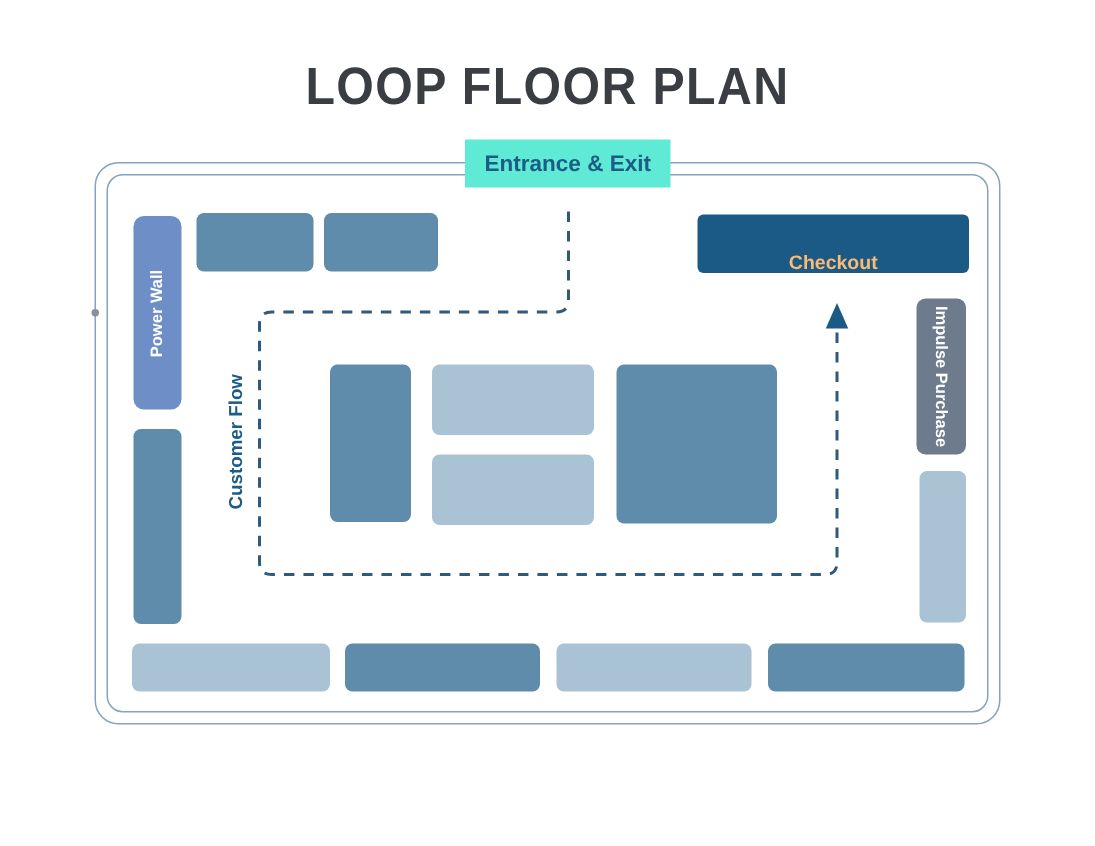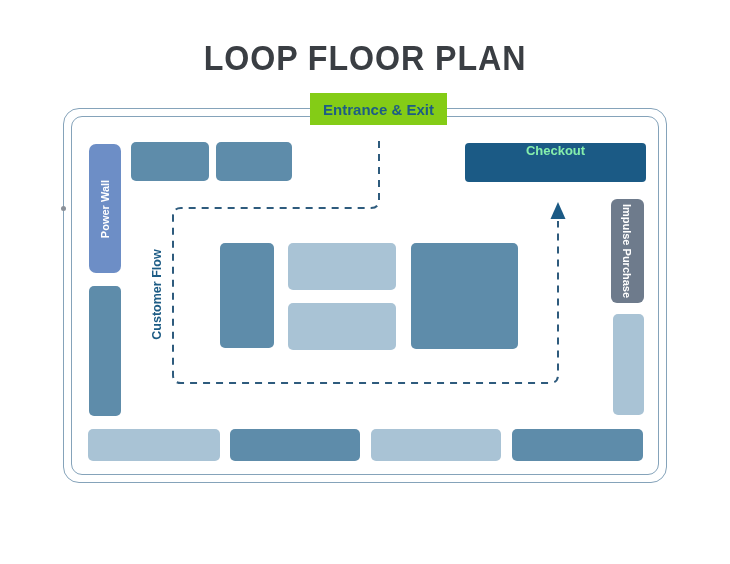--- a/index.html
+++ b/index.html
@@ -51,44 +51,44 @@
     border: 1.2px solid var(--border-color, #85a3ba);
     border-radius: 11px;
     box-sizing: border-box;
   }
   .entrance-patch {
     position: absolute;
     left: 246px;   
     top: -16px;
     width: 137px;
     height: 32px;
-    background: #84cc16;
+    background: #5eead4;
     display: flex;
     align-items: center;
     justify-content: center;
     z-index: 5;
   }
   .entrance-label {
     font-size: 15px;
     font-weight: bold;
     color: var(--label-blue, #1d5c85);
     white-space: nowrap;
   }
   .box {
     position: absolute;
     border-radius: 5px;
   }
   .medium { background: var(--shelf-medium, #5e8caa); }
   .light  { background: var(--shelf-light, #a9c3d5); }
   .checkout-box {
     background: var(--checkout-blue, #1b5a85);
     display: flex;
-    align-items: flex-start;
-    justify-content: center;
-    color: #86efac;
+    align-items: flex-end;
+    justify-content: center;
+    color: #fdba74;
     font-size: 13px;
     font-weight: bold;
     border-radius: 4px;
   }
   .power-wall {
     background: var(--power-wall-blue, #6d8ec6);
     border-radius: 7px;
     display: flex;
     align-items: center;
     justify-content: center;

